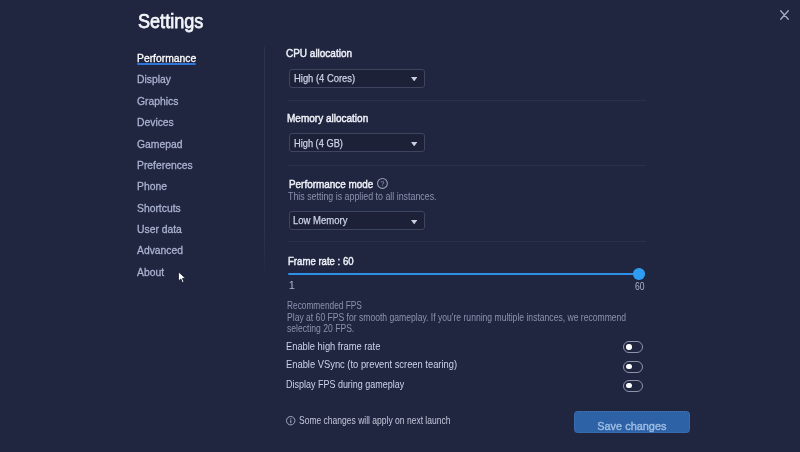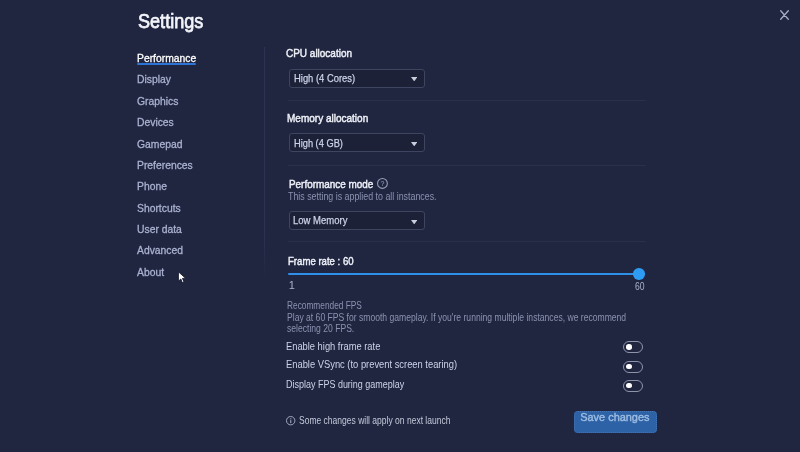--- a/index.html
+++ b/index.html
@@ -96,21 +96,21 @@
       <div></div>
     </div>
 
   <svg class="abs" style="left:286px; top:416.3px;" width="10" height="10" viewBox="0 0 10 10">
     <circle cx="4.7" cy="4.7" r="4.2" fill="none" stroke="#a0a7bd" stroke-width="1"></circle>
     <rect x="4.2" y="4.1" width="1.1" height="3" fill="#a0a7bd"></rect>
     <rect x="4.2" y="2.2" width="1.1" height="1.2" fill="#a0a7bd"></rect>
   </svg>
   <div class="abs" style="left:298.6px; top:415.05px; font-size:11px; color:#c3c9da; transform:scaleX(0.774);">Some changes will apply on next launch</div>
 
-  <div class="abs" style="left:573.5px; top:410.8px; width:83px; height:22.4px; background:#2e62a6; border-radius:4px; border:1px dotted rgba(170,200,240,0.18); display:flex; align-items:flex-start; justify-content:center;">
+  <div class="abs" style="left:573.5px; top:410.8px; width:116px; height:22.4px; background:#2e62a6; border-radius:4px; border:1px dotted rgba(170,200,240,0.18); display:flex; align-items:flex-end; justify-content:center;">
     <span style="font-size:11px; font-weight:400; -webkit-text-stroke:0.4px; color:#9dbce2; transform:scaleX(0.993); white-space:nowrap;">Save changes</span>
   </div>
 
   <svg class="abs" style="left:177px; top:270.8px;" width="10" height="13" viewBox="0 0 10 13">
     <path d="M1.4 0.8 L1.4 10.2 L3.8 8 L5.2 11.6 L7 10.9 L5.5 7.4 L8.6 7.2 Z" fill="#ffffff" stroke="#141930" stroke-width="0.9" stroke-linejoin="round"></path>
   </svg>
 
 </div>
 
 </body></html>

